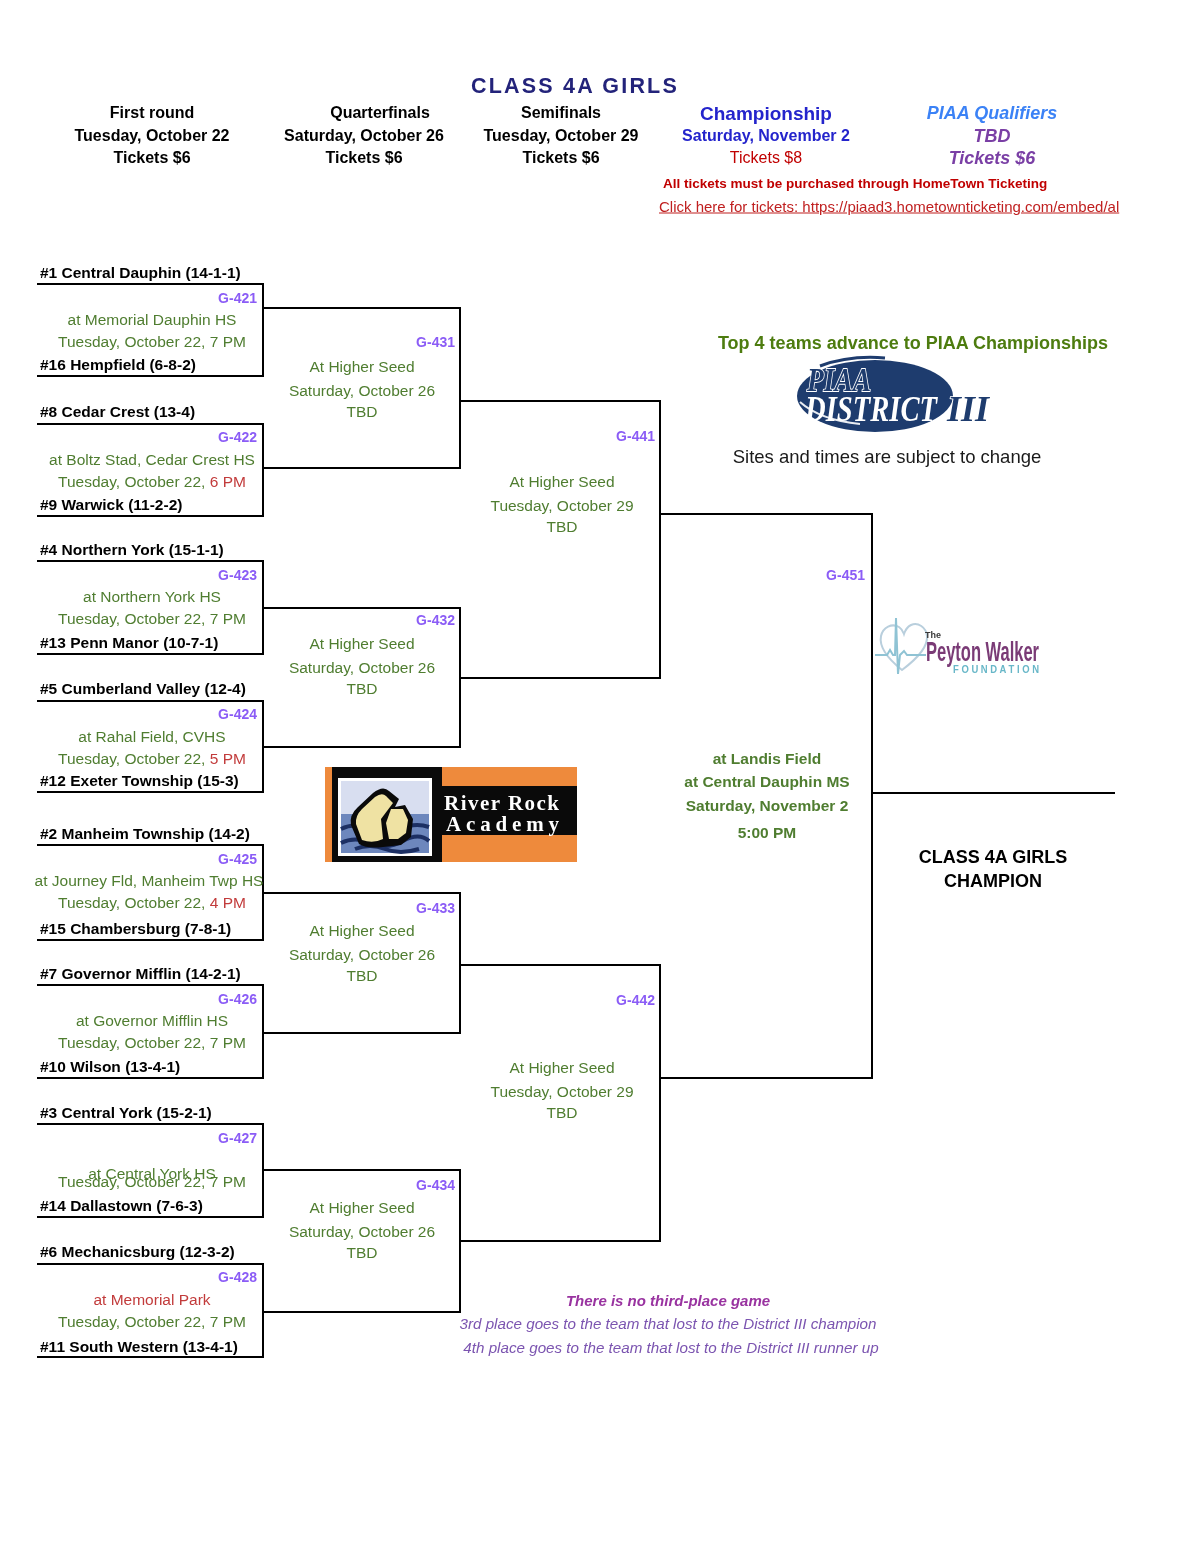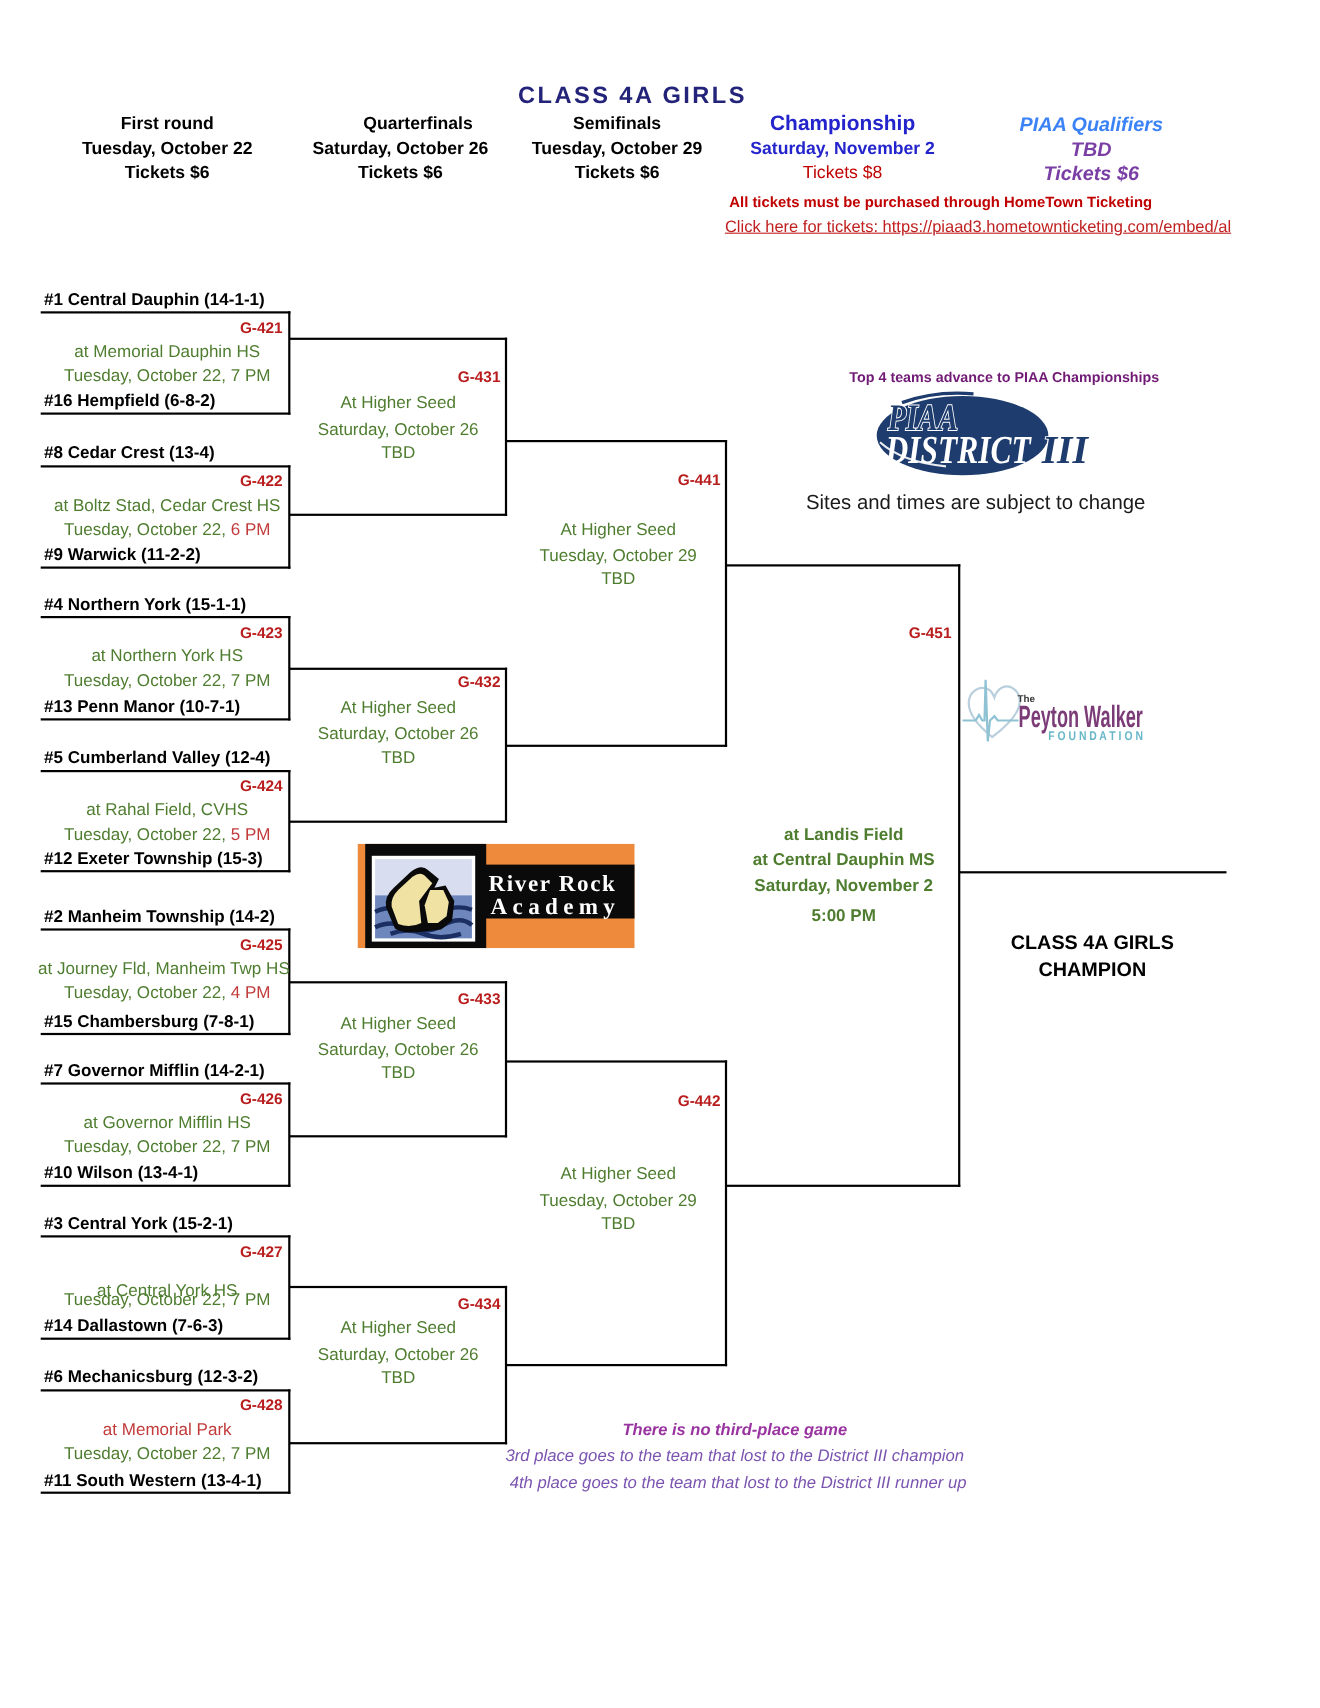--- a/index.html
+++ b/index.html
@@ -4,21 +4,21 @@
 html,body{margin:0;padding:0;background:#fff}
 #page{position:relative;width:1200px;height:1553px;background:#ffffff;
   font-family:"Liberation Sans",sans-serif;overflow:hidden}
 .hl{position:absolute;background:#000;height:2px}
 .vl{position:absolute;background:#000;width:2px}
 .t{position:absolute;white-space:nowrap;line-height:100%}
 .ctr{transform:translate(-50%,-50%)}
 .lft{transform:translate(0,-50%)}
 .rgt{transform:translate(-100%,-50%)}
 .team{font-weight:bold;font-size:15.5px;color:#000}
-.g{font-weight:bold;font-size:14px;color:#b91c1c}
+.g{font-weight:bold;font-size:14px;color:#8b5cf6}
 .grn{font-size:15.5px;color:#4f7d30}
 .red{color:#c23b3b}
 .hdr{font-weight:bold;font-size:16px;color:#000}
 </style></head><body>
 <div id="page">
 <div class="t ctr " style="left:575px;top:87px;font-weight:bold;font-size:21.5px;letter-spacing:2.2px;color:#23237a">CLASS 4A GIRLS</div>
 <div class="t ctr hdr" style="left:152px;top:113px;">First round</div>
 <div class="t ctr hdr" style="left:152px;top:135.5px;">Tuesday, October 22</div>
 <div class="t ctr hdr" style="left:152px;top:158px;">Tickets $6</div>
 <div class="t ctr hdr" style="left:364px;top:113px;margin-left:16px;">Quarterfinals</div>
@@ -145,21 +145,21 @@
 <div class="hl" style="left:660px;top:1076.5px;width:213px;height:2px"></div>
 <div class="vl" style="left:871px;top:512.5px;height:566.0px;width:2px"></div>
 <div class="t rgt g" style="left:865px;top:575px;">G-451</div>
 <div class="hl" style="left:872px;top:791.5px;width:243px;height:2px"></div>
 <div class="t ctr " style="left:767px;top:758.5px;font-weight:bold;font-size:15.5px;color:#4f7d30">at Landis Field</div>
 <div class="t ctr " style="left:767px;top:781.5px;font-weight:bold;font-size:15.5px;color:#4f7d30">at Central Dauphin MS</div>
 <div class="t ctr " style="left:767px;top:806px;font-weight:bold;font-size:15.5px;color:#4f7d30">Saturday, November 2</div>
 <div class="t ctr " style="left:767px;top:832.5px;font-weight:bold;font-size:15.5px;color:#4f7d30">5:00 PM</div>
 <div class="t ctr " style="left:993px;top:856.5px;font-weight:bold;font-size:18px;color:#000">CLASS 4A GIRLS</div>
 <div class="t ctr " style="left:993px;top:880.5px;font-weight:bold;font-size:18px;color:#000">CHAMPION</div>
-<div class="t ctr " style="left:913px;top:343px;font-weight:bold;font-size:13px;color:#701a75">Top 4 teams advance to PIAA Championships</div>
+<div class="t ctr " style="left:913px;top:343px;font-weight:bold;font-size:18px;color:#4d7c0f">Top 4 teams advance to PIAA Championships</div>
 <div class="t ctr " style="left:887px;top:457px;font-size:18.5px;color:#1a1a1a">Sites and times are subject to change</div>
 <div class="t ctr " style="left:668px;top:1300px;font-weight:bold;font-style:italic;font-size:15px;color:#9933a0">There is no third-place game</div>
 <div class="t ctr " style="left:668px;top:1324px;font-style:italic;font-size:15.2px;color:#7b54b0">3rd place goes to the team that lost to the District III champion</div>
 <div class="t ctr " style="left:671px;top:1347.5px;font-style:italic;font-size:15.2px;color:#7b54b0">4th place goes to the team that lost to the District III runner up</div>
 <svg style="position:absolute;left:790px;top:352px" width="212" height="86" viewBox="0 0 212 86">
 <ellipse cx="85" cy="44" rx="78" ry="36" fill="#1e3c6e"></ellipse>
 <path d="M10,50 Q30,68 70,72" stroke="#fff" stroke-width="2" fill="none" opacity="0.9"></path>
 <path d="M30,14 Q60,3 95,6" stroke="#1e3c6e" stroke-width="3" fill="none"></path>
 <text x="17" y="39" font-family="Liberation Serif, serif" font-size="34" font-weight="bold" font-style="italic" fill="#1e3c6e" stroke="#ffffff" stroke-width="1.8" paint-order="stroke" textLength="64" lengthAdjust="spacingAndGlyphs">PIAA</text>
 <text x="15" y="69" font-family="Liberation Serif, serif" font-size="36" font-weight="bold" font-style="italic" fill="#ffffff" textLength="132" lengthAdjust="spacingAndGlyphs">DISTRICT</text>

